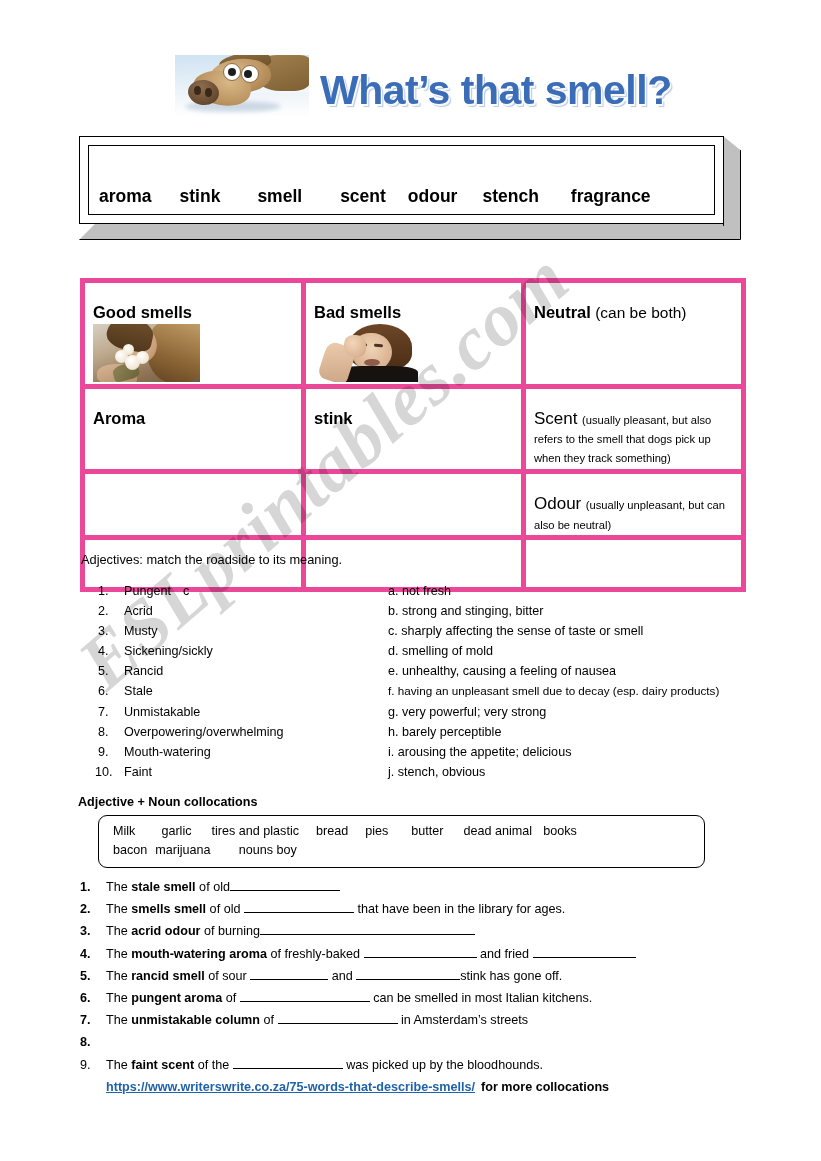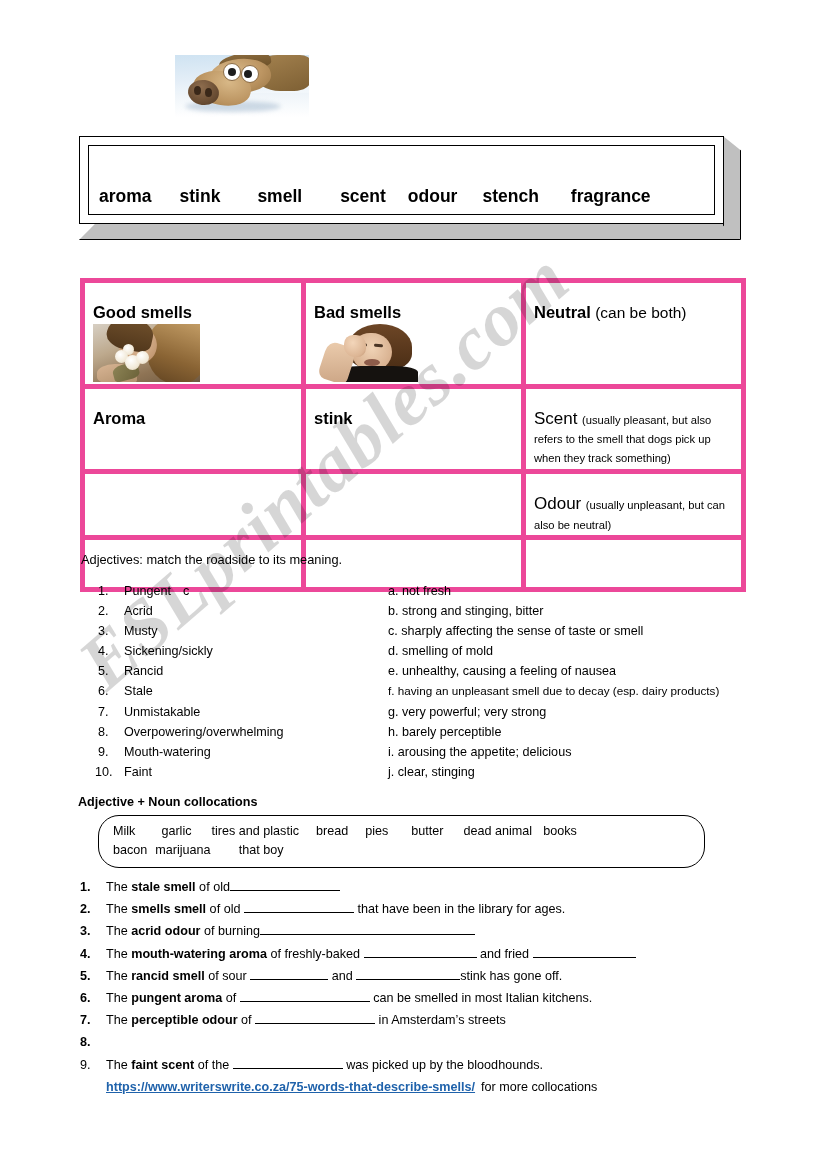--- a/index.html
+++ b/index.html
@@ -413,21 +413,21 @@
     font-size: 12.6px;
     font-weight: bold;
   }
   .colloc-box {
     position: absolute;
     left: 98px;
     top: 815px;
     width: 607px;
     height: 53px;
     border: 1.3px solid #000;
-    border-radius: 21px;
+    border-radius: 9px;
     box-sizing: border-box;
   }
   .colloc-line {
     position: absolute;
     left: 14px;
     font-size: 12.6px;
     white-space: nowrap;
   }
   .colloc-line.l1 { top: 8px; }
   .colloc-line.l2 { top: 27px; }
@@ -481,21 +481,21 @@
     white-space: nowrap;
     padding-left: 26px;
   }
   .url-link {
     color: #1f62ab;
     text-decoration: underline;
     font-weight: bold;
     font-size: 12.6px;
   }
   .url-tail {
-    font-weight: normal;
+    font-weight: bold;
     font-size: 12.6px;
     color: #000;
     margin-left: 6px;
   }
 </style>
 </head>
 <body>
 
 <div id="page">
 
@@ -508,20 +508,21 @@
       <div class="head"></div>
       <div class="snout"></div>
       <div class="eye l"></div>
       <div class="eye r"></div>
       <div class="pupil l"></div>
       <div class="pupil r"></div>
       <div class="nose"></div>
       <div class="nostril l"></div>
       <div class="nostril r"></div>
     </div>
+    <div class="title">What’s that smell?</div>
   </div>
 
   <div class="wordbank-outer">
     <div class="wordbank-bevel-b"></div>
     <div class="wordbank-bevel-r"></div>
     <div class="wordbank-frame"></div>
     <div class="wordbank-inner"></div>
     <div class="wordbank-words">
       <span class="w0">aroma</span><span class="w1">stink</span><span class="w2">smell</span><span class="w3">scent</span><span class="w4">odour</span><span class="w5">stench</span><span class="w6">fragrance</span>
     </div>
@@ -652,31 +653,31 @@
       <span class="adj-def">h. barely perceptible</span>
     </div>
     <div class="adj-row">
       <span class="adj-num">9.</span>
       <span class="adj-term"><span>Mouth-watering</span><span class="adj-ans"></span></span>
       <span class="adj-def">i. arousing the appetite; delicious</span>
     </div>
     <div class="adj-row">
       <span class="adj-num wide">10.</span>
       <span class="adj-term"><span>Faint</span><span class="adj-ans"></span></span>
-      <span class="adj-def">j. clear, stinging</span>
+      <span class="adj-def">j. stench, obvious</span>
     </div>
   </div>
 
   <div class="colloc-title">Adjective + Noun collocations</div>
   <div class="colloc-box">
     <div class="colloc-line l1">
       <span class="c0">Milk</span><span class="c1">garlic</span><span class="c2">tires and plastic</span><span class="c3">bread</span><span class="c4">pies</span><span class="c5">butter</span><span class="c6">dead animal</span><span class="c7">books</span>
     </div>
     <div class="colloc-line l2">
-      <span class="c0">bacon</span><span class="c1">marijuana</span><span class="c2">that boy</span>
+      <span class="c0">bacon</span><span class="c1">marijuana</span><span class="c2">nouns boy</span>
     </div>
   </div>
 
   <div class="sent-list">
 
     <div class="sent-row">
       <span class="sent-num">1.</span>
       <span class="sent-body"><span>The </span><b>stale smell</b><span> of  old</span><span class="blank" style="width:110px"></span></span>
     </div>
 
@@ -700,21 +701,21 @@
       <span class="sent-body"><span>The </span><b>rancid smell</b><span> of sour </span><span class="blank" style="width:78px"></span><span> and </span><span class="blank" style="width:104px"></span><span>stink has gone off.</span></span>
     </div>
 
     <div class="sent-row">
       <span class="sent-num">6.</span>
       <span class="sent-body"><span>The </span><b>pungent aroma</b><span> of </span><span class="blank" style="width:130px"></span><span> can be smelled in most Italian kitchens.</span></span>
     </div>
 
     <div class="sent-row">
       <span class="sent-num">7.</span>
-      <span class="sent-body"><span>The </span><b>perceptible odour</b><span> of </span><span class="blank" style="width:120px"></span><span> in Amsterdam’s streets</span></span>
+      <span class="sent-body"><span>The </span><b>unmistakable column</b><span> of </span><span class="blank" style="width:120px"></span><span> in Amsterdam’s streets</span></span>
     </div>
 
     <div class="sent-row">
       <span class="sent-num">8.</span>
     </div>
 
     <div class="sent-row">
       <span class="sent-num plain">9.</span>
       <span class="sent-body"><span>The </span><b>faint scent</b><span> of the </span><span class="blank" style="width:110px"></span><span> was picked up by the bloodhounds.</span></span>
     </div>

